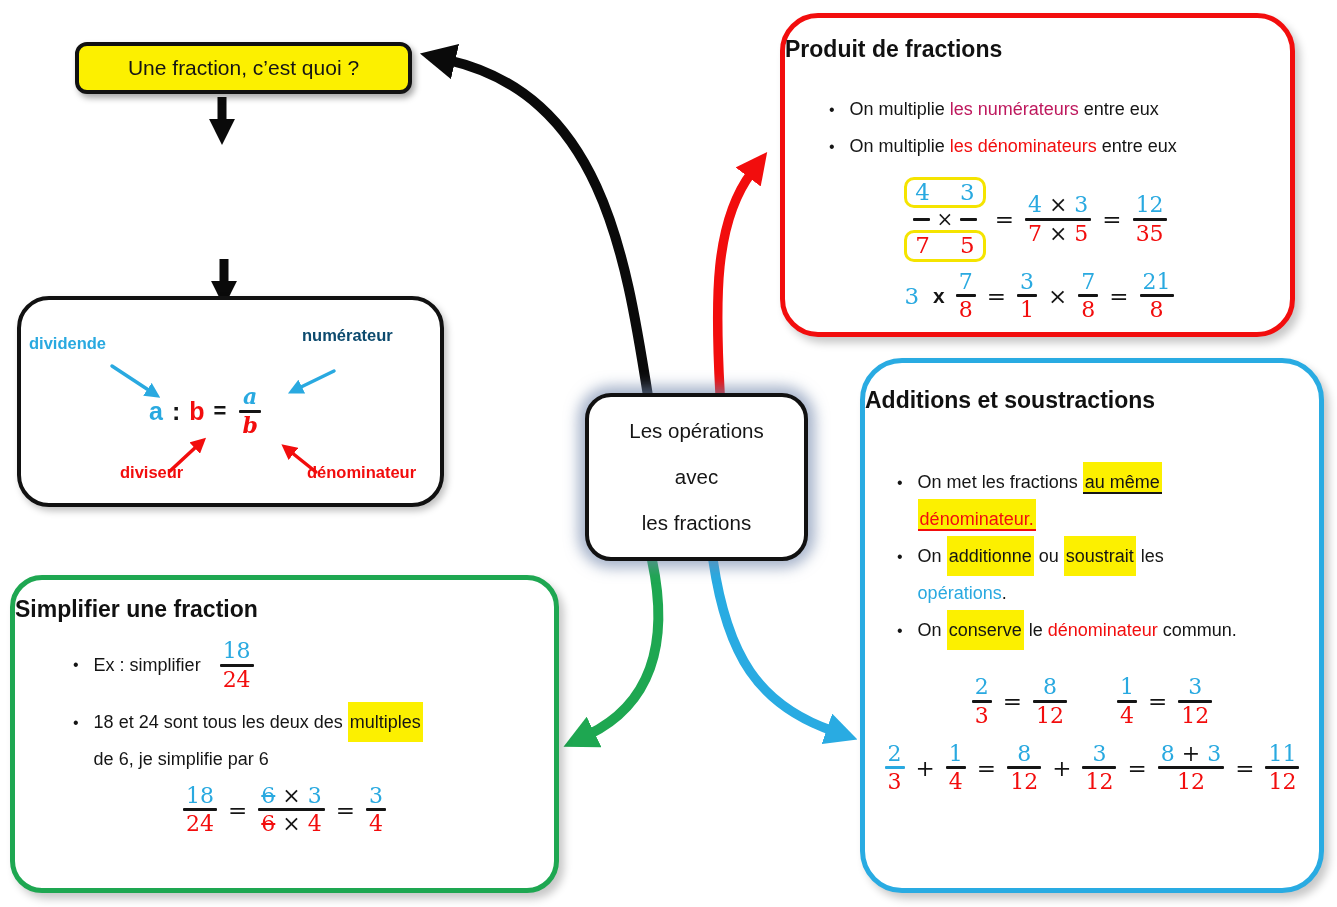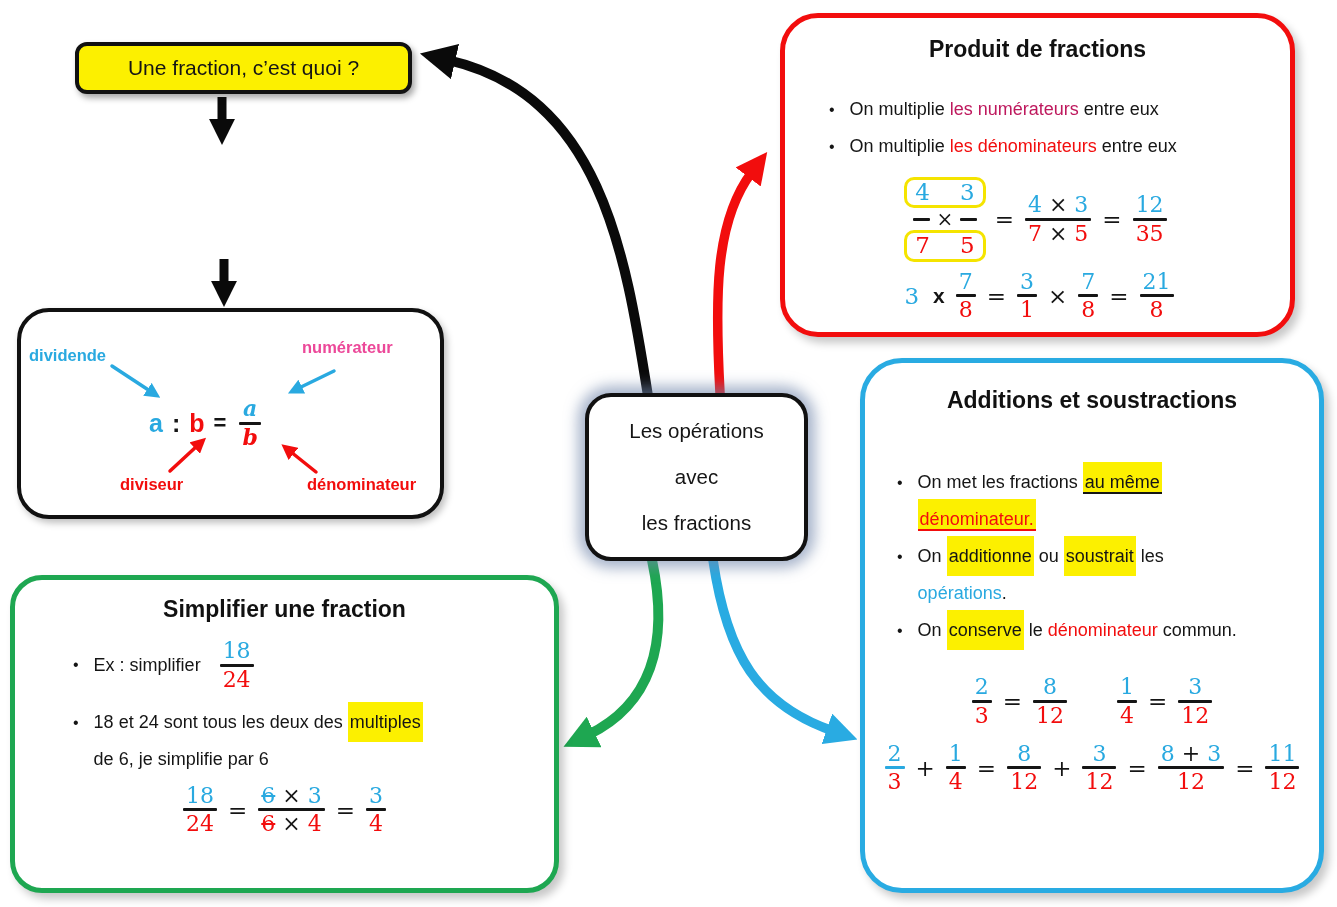--- a/index.html
+++ b/index.html
@@ -11,33 +11,33 @@
   .node{position:absolute;z-index:2;background:#fff;}
   #arrows-over{z-index:3;}
 
   
   .intro{left:75px;top:42px;width:337px;height:52px;background:#fcf000;
          border:4px solid #111;border-radius:12px;display:flex;align-items:center;justify-content:center;
          font-size:21px;box-shadow:3px 4px 6px rgba(0,0,0,.35);}
   .quotient{left:25px;top:145px;width:433px;height:113px;border:4px solid #111;border-radius:24px;
          text-align:center;padding-top:17px;font-size:23px;box-shadow:3px 4px 7px rgba(0,0,0,.25);}
   .quotient .q2{margin-top:10px;font-size:23px;}
-  .diagram{left:17px;top:308px;width:427px;height:211px;border:4px solid #111;border-radius:32px;
+  .diagram{left:17px;top:296px;width:427px;height:211px;border:4px solid #111;border-radius:32px;
          box-shadow:3px 4px 7px rgba(0,0,0,.25);}
   .dlabel{position:absolute;font-weight:bold;font-size:16.5px;}
   .center-node{left:585px;top:393px;width:223px;height:168px;border:4px solid #111;border-radius:26px;
          display:flex;flex-direction:column;justify-content:space-evenly;align-items:center;
          font-size:20.5px;box-shadow:0 0 14px 7px rgba(112,132,170,.62);}
   .product{left:780px;top:13px;width:515px;height:324px;border:5px solid #f20d0d;border-radius:38px;
          padding-top:18px;box-shadow:5px 6px 9px rgba(0,0,0,.22);}
   .addsub{left:860px;top:358px;width:464px;height:535px;border:5px solid #29abe2;border-radius:42px;
          padding-top:24px;box-shadow:5px 6px 9px rgba(0,0,0,.22);}
   .simplify{left:10px;top:575px;width:549px;height:318px;border:5px solid #1ea751;border-radius:32px;
          padding-top:16px;box-shadow:5px 6px 9px rgba(0,0,0,.22);}
-  .box-title{font-size:23px;font-weight:bold;text-align:center;color:#111;}
+  .box-title{font-size:23px;font-weight:bold;text-align:left;color:#111;}
 
   
   .bullets{margin-top:28px;padding-left:44px;padding-right:14px;font-size:18px;}
   .bullet{display:flex;gap:15px;align-items:flex-start;}
   .dot{line-height:37px;font-size:16px;}
   .btext{line-height:37px;}
   .hl{background:#fcf000;padding:10px 2px;}
   .ul{border-bottom:2px solid currentColor;padding-bottom:0px;}
   .strike{text-decoration:line-through;text-decoration-thickness:2px;}
   .serif{font-family:"DejaVu Serif",serif;}
@@ -94,21 +94,21 @@
     <path d="M713,560 C727,655 758,705 833,731" stroke="#29abe2" stroke-width="9.5" fill="none" stroke-linecap="round" marker-end="url(#mk-big-blue)"></path>
   </svg>
 
   <div class="node intro">
     <span>Une fraction, c’est quoi ?</span>
   </div>
 
 
   <div class="node diagram">
     <span class="dlabel" style="left:8px;top:34px;color:#29a9e0;">dividende</span>
-    <span class="dlabel" style="left:281px;top:26px;color:#ec4899;">numérateur</span>
+    <span class="dlabel" style="left:281px;top:26px;color:#0c4a6e;">numérateur</span>
     <span class="dlabel" style="left:99px;top:163px;color:#f20d0d;">diviseur</span>
     <span class="dlabel" style="left:286px;top:163px;color:#f20d0d;">dénominateur</span>
     <div class="formula-row">
       <span style="color:#29a9e0;">a</span>
       <span>:</span>
       <span style="color:#f20d0d;">b</span>
       <span style="font-size:22px;">=</span>
       <span class="math-row">
           <span class="frac">
             <span class="num"><span class="it" style="color: rgb(41, 169, 224);">a</span></span>

